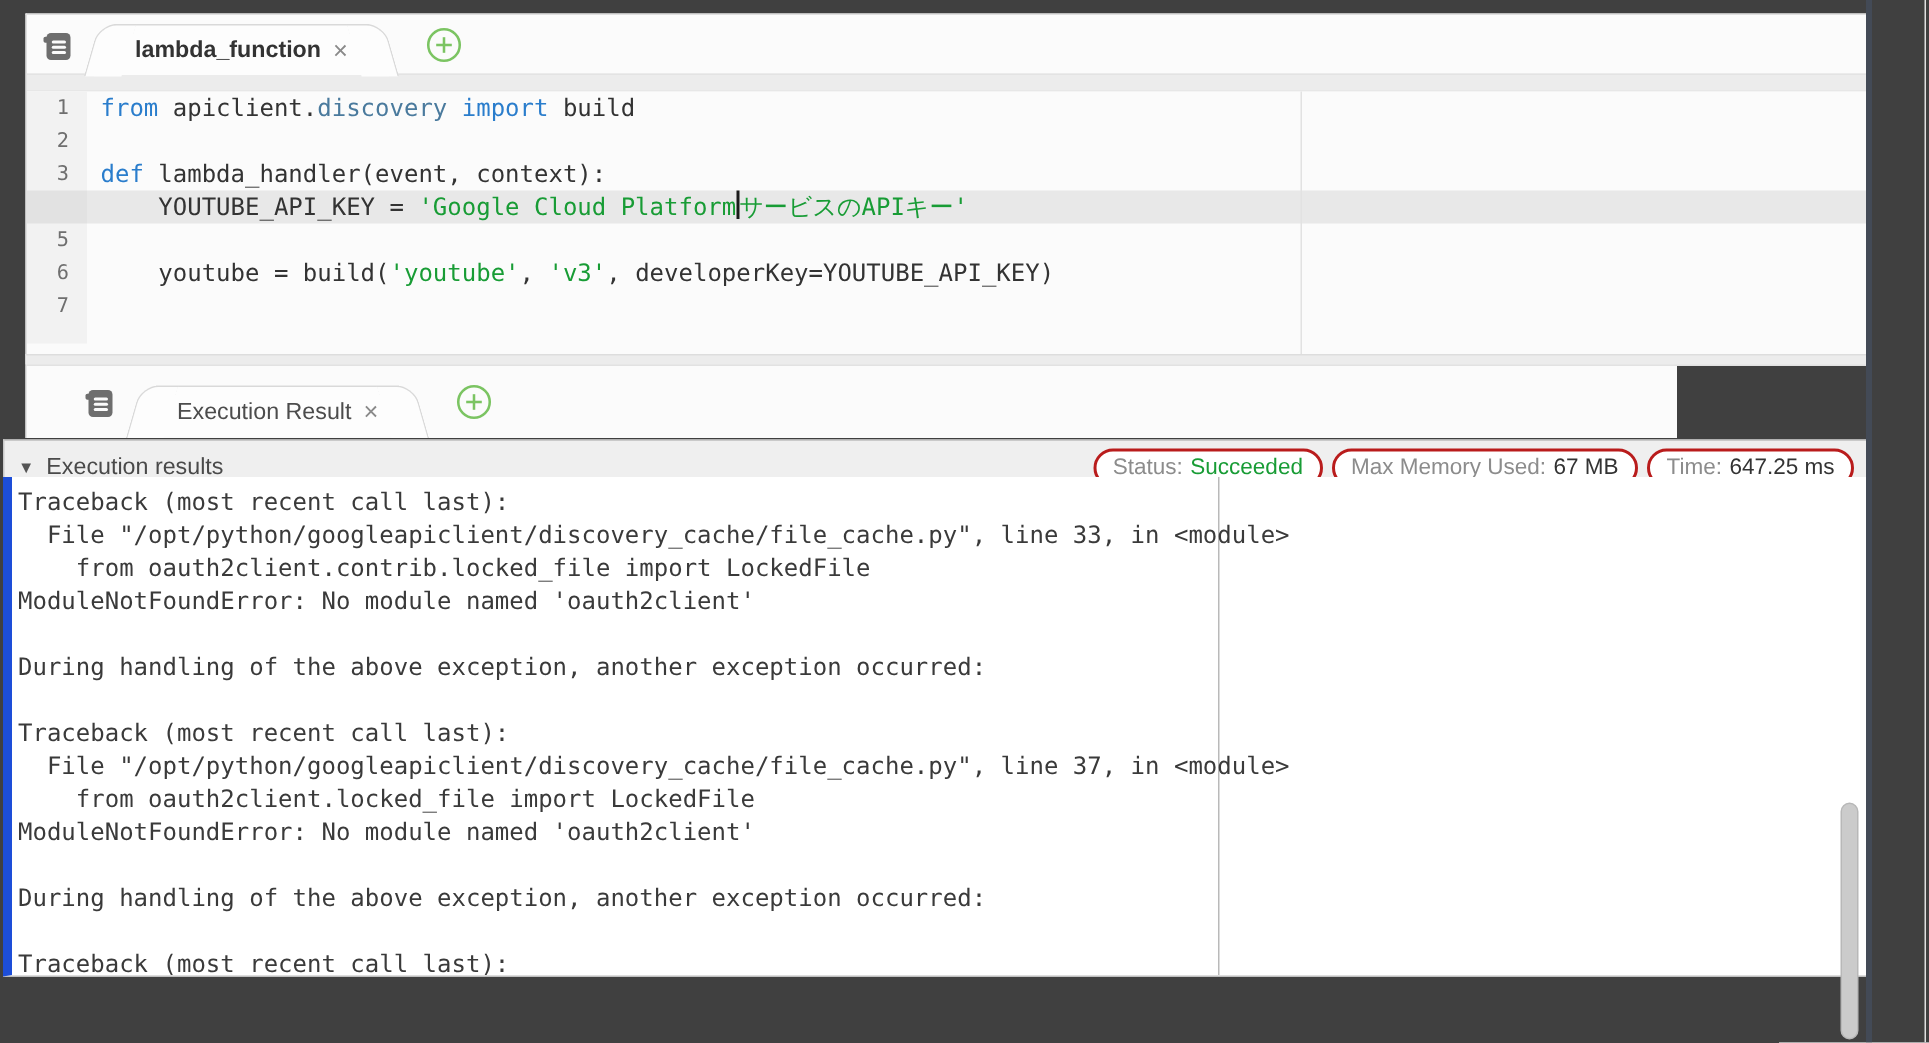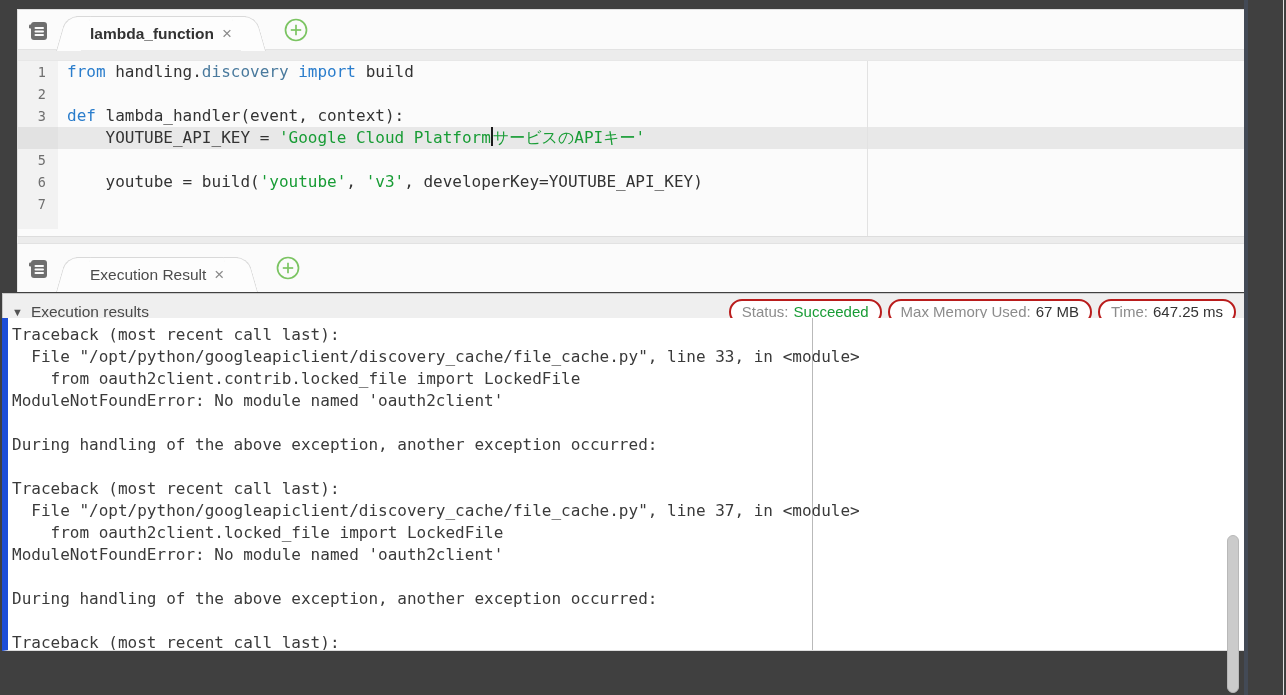--- a/index.html
+++ b/index.html
@@ -44,22 +44,22 @@
   .tok-str { color:#189c35; }
   .caret { display:inline-block; width:0; height:19px; border-left:2px solid #1a1a1a;
            vertical-align:middle; transform:translateY(-2px); }
 
   .statusbar { position:absolute; right:3px; top:145px; height:32px; background:#e9e9e9;
                border-radius:7px; display:flex; align-items:center; gap:26px; padding:0 12px 0 16px;
                font-size:15.5px; font-weight:bold; color:#4a4a4a; z-index:4; }
   .statusbar .gear-wrap { display:flex; align-items:center; }
 
   
-  .results-tabbar { position:absolute; left:17px; top:244px; width:1227px; height:48px;
-                    background:#fbfbfb; border-left:1px solid #e6e6e6; display:flex; align-items:center; }
+  .results-tabbar { position:absolute; left:17px; top:244px; width:1101px; height:48px;
+                    background:#fbfbfb; border-left:1px solid #e6e6e6; display:flex; align-items:center;padding-left:28px; }
   .results-tabbar .tab { margin-top:12px; }
   .boundary-band { position:absolute; left:17px; top:236px; width:1227px; height:8px; background:#ececec;
                    border-top:1px solid #ddd; border-bottom:1px solid #e2e2e2; }
 
   
   .results-header { position:absolute; left:2px; top:293px; width:1242px; height:37px; background:#efefef;
                     border:1px solid #c9c9c9; border-right:none; display:flex; align-items:center; }
   .collapse-tri { font-size:11px; color:#555; margin:0 8px 0 9px; }
   .results-title { font-size:15.5px; color:#4a4a4a; }
   .badges { margin-left:auto; margin-right:8px; display:flex; gap:6px; }
@@ -122,21 +122,21 @@
           <div class="gutter-num">2</div>
           <div class="gutter-num">3</div>
           <div class="gutter-num">4</div>
           <div class="gutter-num">5</div>
           <div class="gutter-num">6</div>
           <div class="gutter-num">7</div>
         </div>
       <div class="gutter-active-hl" id="gutter-active-hl" style="top: 66px;"></div>
       <div class="print-margin-code"></div>
       <div class="code-lines" id="code-lines">
-          <div class="code-line"><span class="tok-kw">from</span><span class="tok-pl"> handling.</span><span class="tok-att">discovery</span><span class="tok-pl"> </span><span class="tok-kw">import</span><span class="tok-pl"> build</span></div>
+          <div class="code-line"><span class="tok-kw">from</span><span class="tok-pl"> apiclient.</span><span class="tok-att">discovery</span><span class="tok-pl"> </span><span class="tok-kw">import</span><span class="tok-pl"> build</span></div>
           <div class="code-line"></div>
           <div class="code-line"><span class="tok-kw">def</span><span class="tok-pl"> lambda_handler(event, context):</span></div>
           <div class="code-line"><span class="tok-pl">    YOUTUBE_API_KEY = </span><span class="tok-str">'Google Cloud Platform</span><span class="caret"></span><span class="tok-str">サービスのAPIキー'</span></div>
           <div class="code-line"></div>
           <div class="code-line"><span class="tok-pl">    youtube = build(</span><span class="tok-str">'youtube'</span><span class="tok-pl">, </span><span class="tok-str">'v3'</span><span class="tok-pl">, developerKey=YOUTUBE_API_KEY)</span></div>
           <div class="code-line"></div>
         </div>
     </div>
   </section>
 

